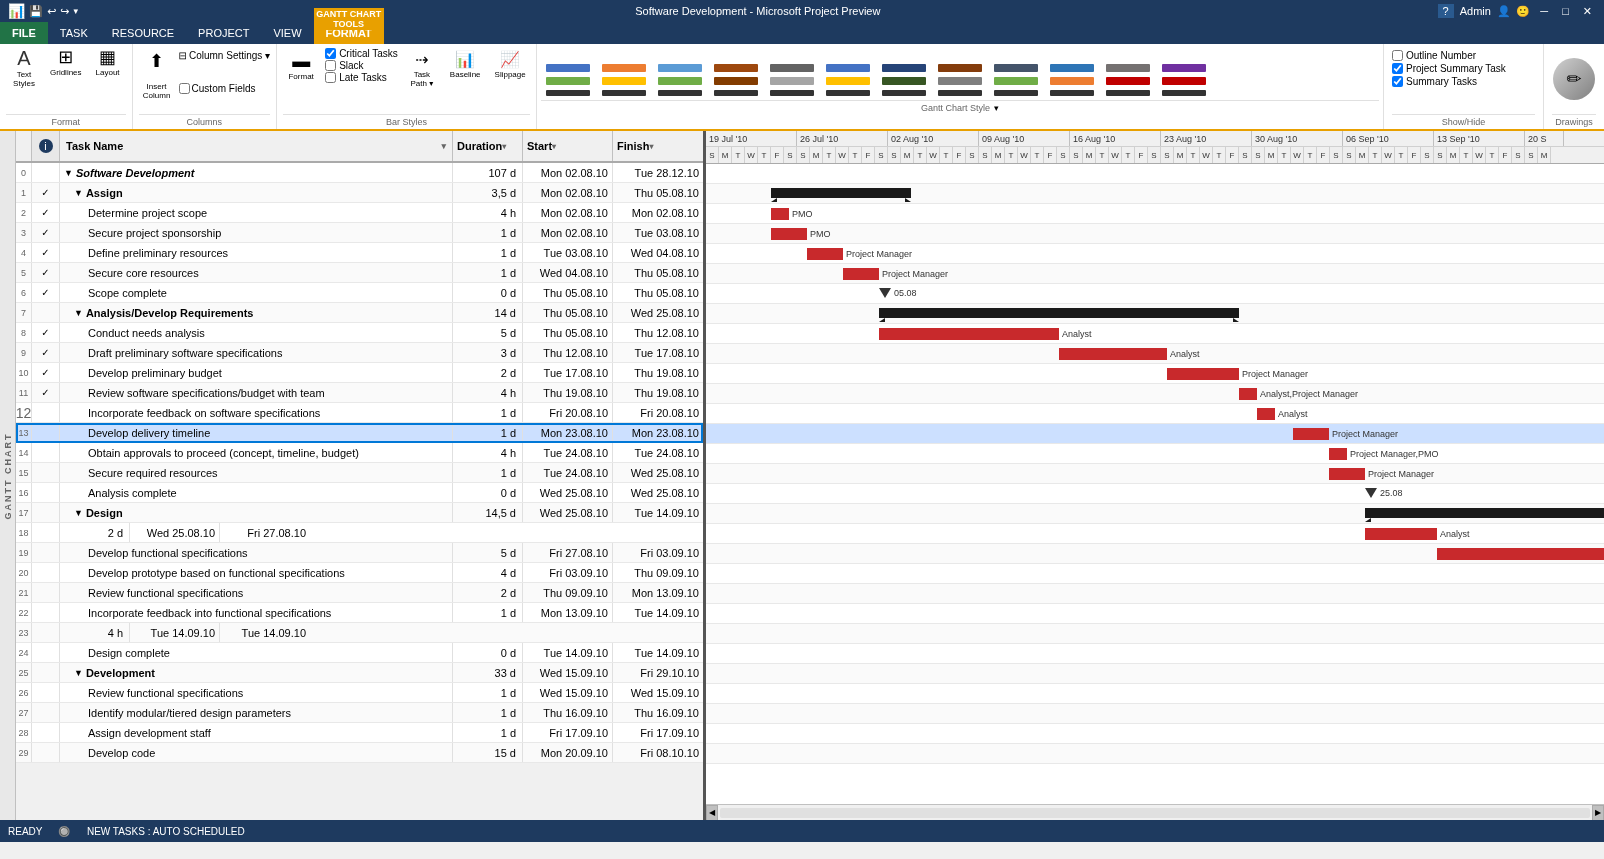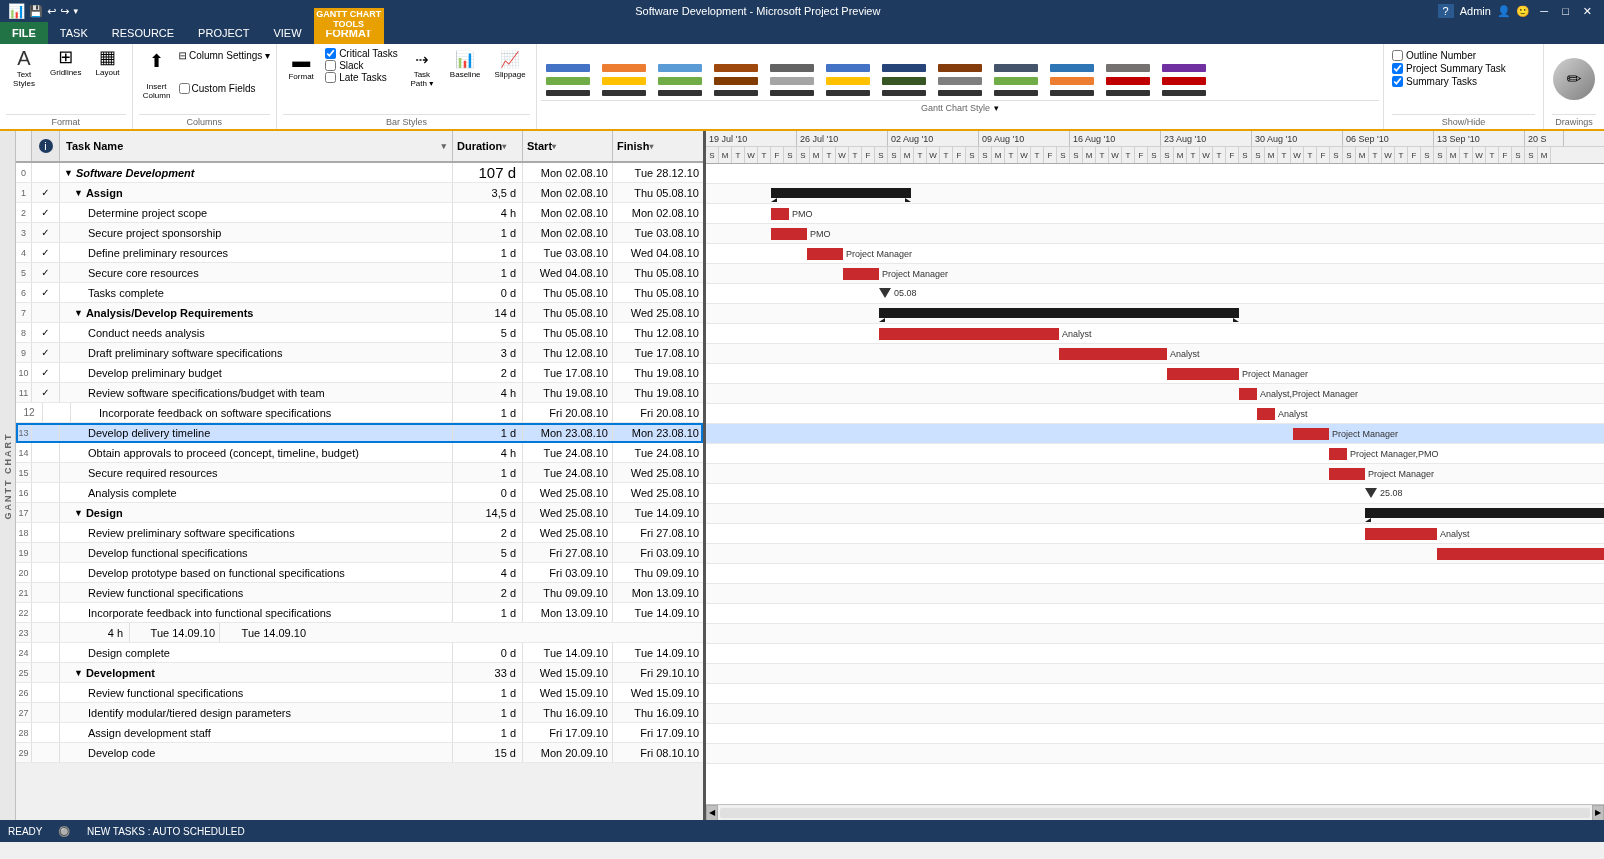--- a/index.html
+++ b/index.html
@@ -254,21 +254,21 @@
     </div>
 
     <div style="overflow-y:auto;flex:1;" id="table-body">
     <div style="display: flex; height: 20px; align-items: stretch; border-bottom: 1px solid rgb(232, 232, 232); cursor: pointer; background: white;">
           <div style="width: 16px; min-width: 16px; border-right: 1px solid rgb(224, 224, 224); display: flex; align-items: center; justify-content: center; font-size: 9px; color: rgb(102, 102, 102);">0</div>
           <div style="width: 28px; min-width: 28px; border-right: 1px solid rgb(224, 224, 224); display: flex; align-items: center; justify-content: center; font-size: 10px;"></div>
           <div style="flex: 1 1 0%; border-right: 1px solid rgb(224, 224, 224); display: flex; align-items: center; padding-left: 4px; overflow: hidden; white-space: nowrap; text-overflow: ellipsis; font-size: 11px; font-weight: bold; font-style: italic;">
             <span style="margin-right: 3px; font-size: 9px;">▼</span>
             <span>Software Development</span>
           </div>
-          <div style="width: 70px; min-width: 70px; border-right: 1px solid rgb(224, 224, 224); display: flex; align-items: center; justify-content: flex-end; padding: 8px 6px; font-size: 15px;">107 d</div>
+          <div style="width: 70px; min-width: 70px; border-right: 1px solid rgb(224, 224, 224); display: flex; align-items: center; justify-content: flex-end; padding: 8px 6px; font-size: 11px;">107 d</div>
           <div style="width: 90px; min-width: 90px; border-right: 1px solid rgb(224, 224, 224); display: flex; align-items: center; justify-content: flex-end; padding: 0px 4px; font-size: 11px;">Mon 02.08.10</div>
           <div style="width: 90px; min-width: 90px; display: flex; align-items: center; justify-content: flex-end; padding: 0px 4px; font-size: 11px;">Tue 28.12.10</div>
         </div>
         <div style="display: flex; height: 20px; align-items: stretch; border-bottom: 1px solid rgb(232, 232, 232); cursor: pointer; background: rgb(250, 250, 250);">
           <div style="width: 16px; min-width: 16px; border-right: 1px solid rgb(224, 224, 224); display: flex; align-items: center; justify-content: center; font-size: 9px; color: rgb(102, 102, 102);">1</div>
           <div style="width: 28px; min-width: 28px; border-right: 1px solid rgb(224, 224, 224); display: flex; align-items: center; justify-content: center; font-size: 10px;">✓</div>
           <div style="flex: 1 1 0%; border-right: 1px solid rgb(224, 224, 224); display: flex; align-items: center; padding-left: 14px; overflow: hidden; white-space: nowrap; text-overflow: ellipsis; font-size: 11px; font-weight: bold;">
             <span style="margin-right: 3px; font-size: 9px;">▼</span>
             <span>Assign</span>
           </div>
@@ -313,21 +313,21 @@
             <span>Secure core resources</span>
           </div>
           <div style="width: 70px; min-width: 70px; border-right: 1px solid rgb(224, 224, 224); display: flex; align-items: center; justify-content: flex-end; padding: 0px 6px; font-size: 11px;">1 d</div>
           <div style="width: 90px; min-width: 90px; border-right: 1px solid rgb(224, 224, 224); display: flex; align-items: center; justify-content: flex-end; padding: 0px 4px; font-size: 11px;">Wed 04.08.10</div>
           <div style="width: 90px; min-width: 90px; display: flex; align-items: center; justify-content: flex-end; padding: 0px 4px; font-size: 11px;">Thu 05.08.10</div>
         </div>
         <div style="display: flex; height: 20px; align-items: stretch; border-bottom: 1px solid rgb(232, 232, 232); cursor: pointer; background: white;">
           <div style="width: 16px; min-width: 16px; border-right: 1px solid rgb(224, 224, 224); display: flex; align-items: center; justify-content: center; font-size: 9px; color: rgb(102, 102, 102);">6</div>
           <div style="width: 28px; min-width: 28px; border-right: 1px solid rgb(224, 224, 224); display: flex; align-items: center; justify-content: center; font-size: 10px;">✓</div>
           <div style="flex: 1 1 0%; border-right: 1px solid rgb(224, 224, 224); display: flex; align-items: center; padding-left: 28px; overflow: hidden; white-space: nowrap; text-overflow: ellipsis; font-size: 11px;">
-            <span>Tasks complete</span>
+            <span>Scope complete</span>
           </div>
           <div style="width: 70px; min-width: 70px; border-right: 1px solid rgb(224, 224, 224); display: flex; align-items: center; justify-content: flex-end; padding: 0px 6px; font-size: 11px;">0 d</div>
           <div style="width: 90px; min-width: 90px; border-right: 1px solid rgb(224, 224, 224); display: flex; align-items: center; justify-content: flex-end; padding: 0px 4px; font-size: 11px;">Thu 05.08.10</div>
           <div style="width: 90px; min-width: 90px; display: flex; align-items: center; justify-content: flex-end; padding: 0px 4px; font-size: 11px;">Thu 05.08.10</div>
         </div>
         <div style="display: flex; height: 20px; align-items: stretch; border-bottom: 1px solid rgb(232, 232, 232); cursor: pointer; background: rgb(250, 250, 250);">
           <div style="width: 16px; min-width: 16px; border-right: 1px solid rgb(224, 224, 224); display: flex; align-items: center; justify-content: center; font-size: 9px; color: rgb(102, 102, 102);">7</div>
           <div style="width: 28px; min-width: 28px; border-right: 1px solid rgb(224, 224, 224); display: flex; align-items: center; justify-content: center; font-size: 10px;"></div>
           <div style="flex: 1 1 0%; border-right: 1px solid rgb(224, 224, 224); display: flex; align-items: center; padding-left: 14px; overflow: hidden; white-space: nowrap; text-overflow: ellipsis; font-size: 11px; font-weight: bold;">
             <span style="margin-right: 3px; font-size: 9px;">▼</span>
@@ -371,21 +371,21 @@
           <div style="width: 16px; min-width: 16px; border-right: 1px solid rgb(224, 224, 224); display: flex; align-items: center; justify-content: center; font-size: 9px; color: rgb(102, 102, 102);">11</div>
           <div style="width: 28px; min-width: 28px; border-right: 1px solid rgb(224, 224, 224); display: flex; align-items: center; justify-content: center; font-size: 10px;">✓</div>
           <div style="flex: 1 1 0%; border-right: 1px solid rgb(224, 224, 224); display: flex; align-items: center; padding-left: 28px; overflow: hidden; white-space: nowrap; text-overflow: ellipsis; font-size: 11px;">
             <span>Review software specifications/budget with team</span>
           </div>
           <div style="width: 70px; min-width: 70px; border-right: 1px solid rgb(224, 224, 224); display: flex; align-items: center; justify-content: flex-end; padding: 0px 6px; font-size: 11px;">4 h</div>
           <div style="width: 90px; min-width: 90px; border-right: 1px solid rgb(224, 224, 224); display: flex; align-items: center; justify-content: flex-end; padding: 0px 4px; font-size: 11px;">Thu 19.08.10</div>
           <div style="width: 90px; min-width: 90px; display: flex; align-items: center; justify-content: flex-end; padding: 0px 4px; font-size: 11px;">Thu 19.08.10</div>
         </div>
         <div style="display: flex; height: 20px; align-items: stretch; border-bottom: 1px solid rgb(232, 232, 232); cursor: pointer; background: white;">
-          <div style="width: 27px; min-width: 16px; border-right: 1px solid rgb(224, 224, 224); display: flex; align-items: center; justify-content: center; font-size: 10px; color: rgb(102, 102, 102);">12</div>
+          <div style="width: 16px; min-width: 16px; border-right: 1px solid rgb(224, 224, 224); display: flex; align-items: center; justify-content: center; font-size: 14px; color: rgb(102, 102, 102);">12</div>
           <div style="width: 28px; min-width: 28px; border-right: 1px solid rgb(224, 224, 224); display: flex; align-items: center; justify-content: center; font-size: 10px;"></div>
           <div style="flex: 1 1 0%; border-right: 1px solid rgb(224, 224, 224); display: flex; align-items: center; padding-left: 28px; overflow: hidden; white-space: nowrap; text-overflow: ellipsis; font-size: 11px;">
             <span>Incorporate feedback on software specifications</span>
           </div>
           <div style="width: 70px; min-width: 70px; border-right: 1px solid rgb(224, 224, 224); display: flex; align-items: center; justify-content: flex-end; padding: 0px 6px; font-size: 11px;">1 d</div>
           <div style="width: 90px; min-width: 90px; border-right: 1px solid rgb(224, 224, 224); display: flex; align-items: center; justify-content: flex-end; padding: 0px 4px; font-size: 11px;">Fri 20.08.10</div>
           <div style="width: 90px; min-width: 90px; display: flex; align-items: center; justify-content: flex-end; padding: 0px 4px; font-size: 11px;">Fri 20.08.10</div>
         </div>
         <div style="display: flex; height: 20px; align-items: stretch; border-bottom: 1px solid rgb(232, 232, 232); cursor: pointer; background: rgb(204, 224, 255); outline: rgb(0, 120, 215) solid 2px; outline-offset: -2px;">
           <div style="width: 16px; min-width: 16px; border-right: 1px solid rgb(224, 224, 224); display: flex; align-items: center; justify-content: center; font-size: 9px; color: rgb(102, 102, 102);">13</div>
@@ -434,23 +434,20 @@
             <span style="margin-right: 3px; font-size: 9px;">▼</span>
             <span>Design</span>
           </div>
           <div style="width: 70px; min-width: 70px; border-right: 1px solid rgb(224, 224, 224); display: flex; align-items: center; justify-content: flex-end; padding: 0px 6px; font-size: 11px;">14,5 d</div>
           <div style="width: 90px; min-width: 90px; border-right: 1px solid rgb(224, 224, 224); display: flex; align-items: center; justify-content: flex-end; padding: 0px 4px; font-size: 11px;">Wed 25.08.10</div>
           <div style="width: 90px; min-width: 90px; display: flex; align-items: center; justify-content: flex-end; padding: 0px 4px; font-size: 11px;">Tue 14.09.10</div>
         </div>
         <div style="display: flex; height: 20px; align-items: stretch; border-bottom: 1px solid rgb(232, 232, 232); cursor: pointer; background: white;">
           <div style="width: 16px; min-width: 16px; border-right: 1px solid rgb(224, 224, 224); display: flex; align-items: center; justify-content: center; font-size: 9px; color: rgb(102, 102, 102);">18</div>
           <div style="width: 28px; min-width: 28px; border-right: 1px solid rgb(224, 224, 224); display: flex; align-items: center; justify-content: center; font-size: 10px;"></div>
-          <div style="flex: 1 1 0%; border-right: 1px solid rgb(224, 224, 224); display: flex; align-items: center; padding-left: 28px; overflow: hidden; white-space: nowrap; text-overflow: ellipsis; font-size: 11px;">
-            <span>Review preliminary software specifications</span>
-          </div>
           <div style="width: 70px; min-width: 70px; border-right: 1px solid rgb(224, 224, 224); display: flex; align-items: center; justify-content: flex-end; padding: 0px 6px; font-size: 11px;">2 d</div>
           <div style="width: 90px; min-width: 90px; border-right: 1px solid rgb(224, 224, 224); display: flex; align-items: center; justify-content: flex-end; padding: 0px 4px; font-size: 11px;">Wed 25.08.10</div>
           <div style="width: 90px; min-width: 90px; display: flex; align-items: center; justify-content: flex-end; padding: 0px 4px; font-size: 11px;">Fri 27.08.10</div>
         </div>
         <div style="display: flex; height: 20px; align-items: stretch; border-bottom: 1px solid rgb(232, 232, 232); cursor: pointer; background: rgb(250, 250, 250);">
           <div style="width: 16px; min-width: 16px; border-right: 1px solid rgb(224, 224, 224); display: flex; align-items: center; justify-content: center; font-size: 9px; color: rgb(102, 102, 102);">19</div>
           <div style="width: 28px; min-width: 28px; border-right: 1px solid rgb(224, 224, 224); display: flex; align-items: center; justify-content: center; font-size: 10px;"></div>
           <div style="flex: 1 1 0%; border-right: 1px solid rgb(224, 224, 224); display: flex; align-items: center; padding-left: 28px; overflow: hidden; white-space: nowrap; text-overflow: ellipsis; font-size: 11px;">
             <span>Develop functional specifications</span>
           </div>

